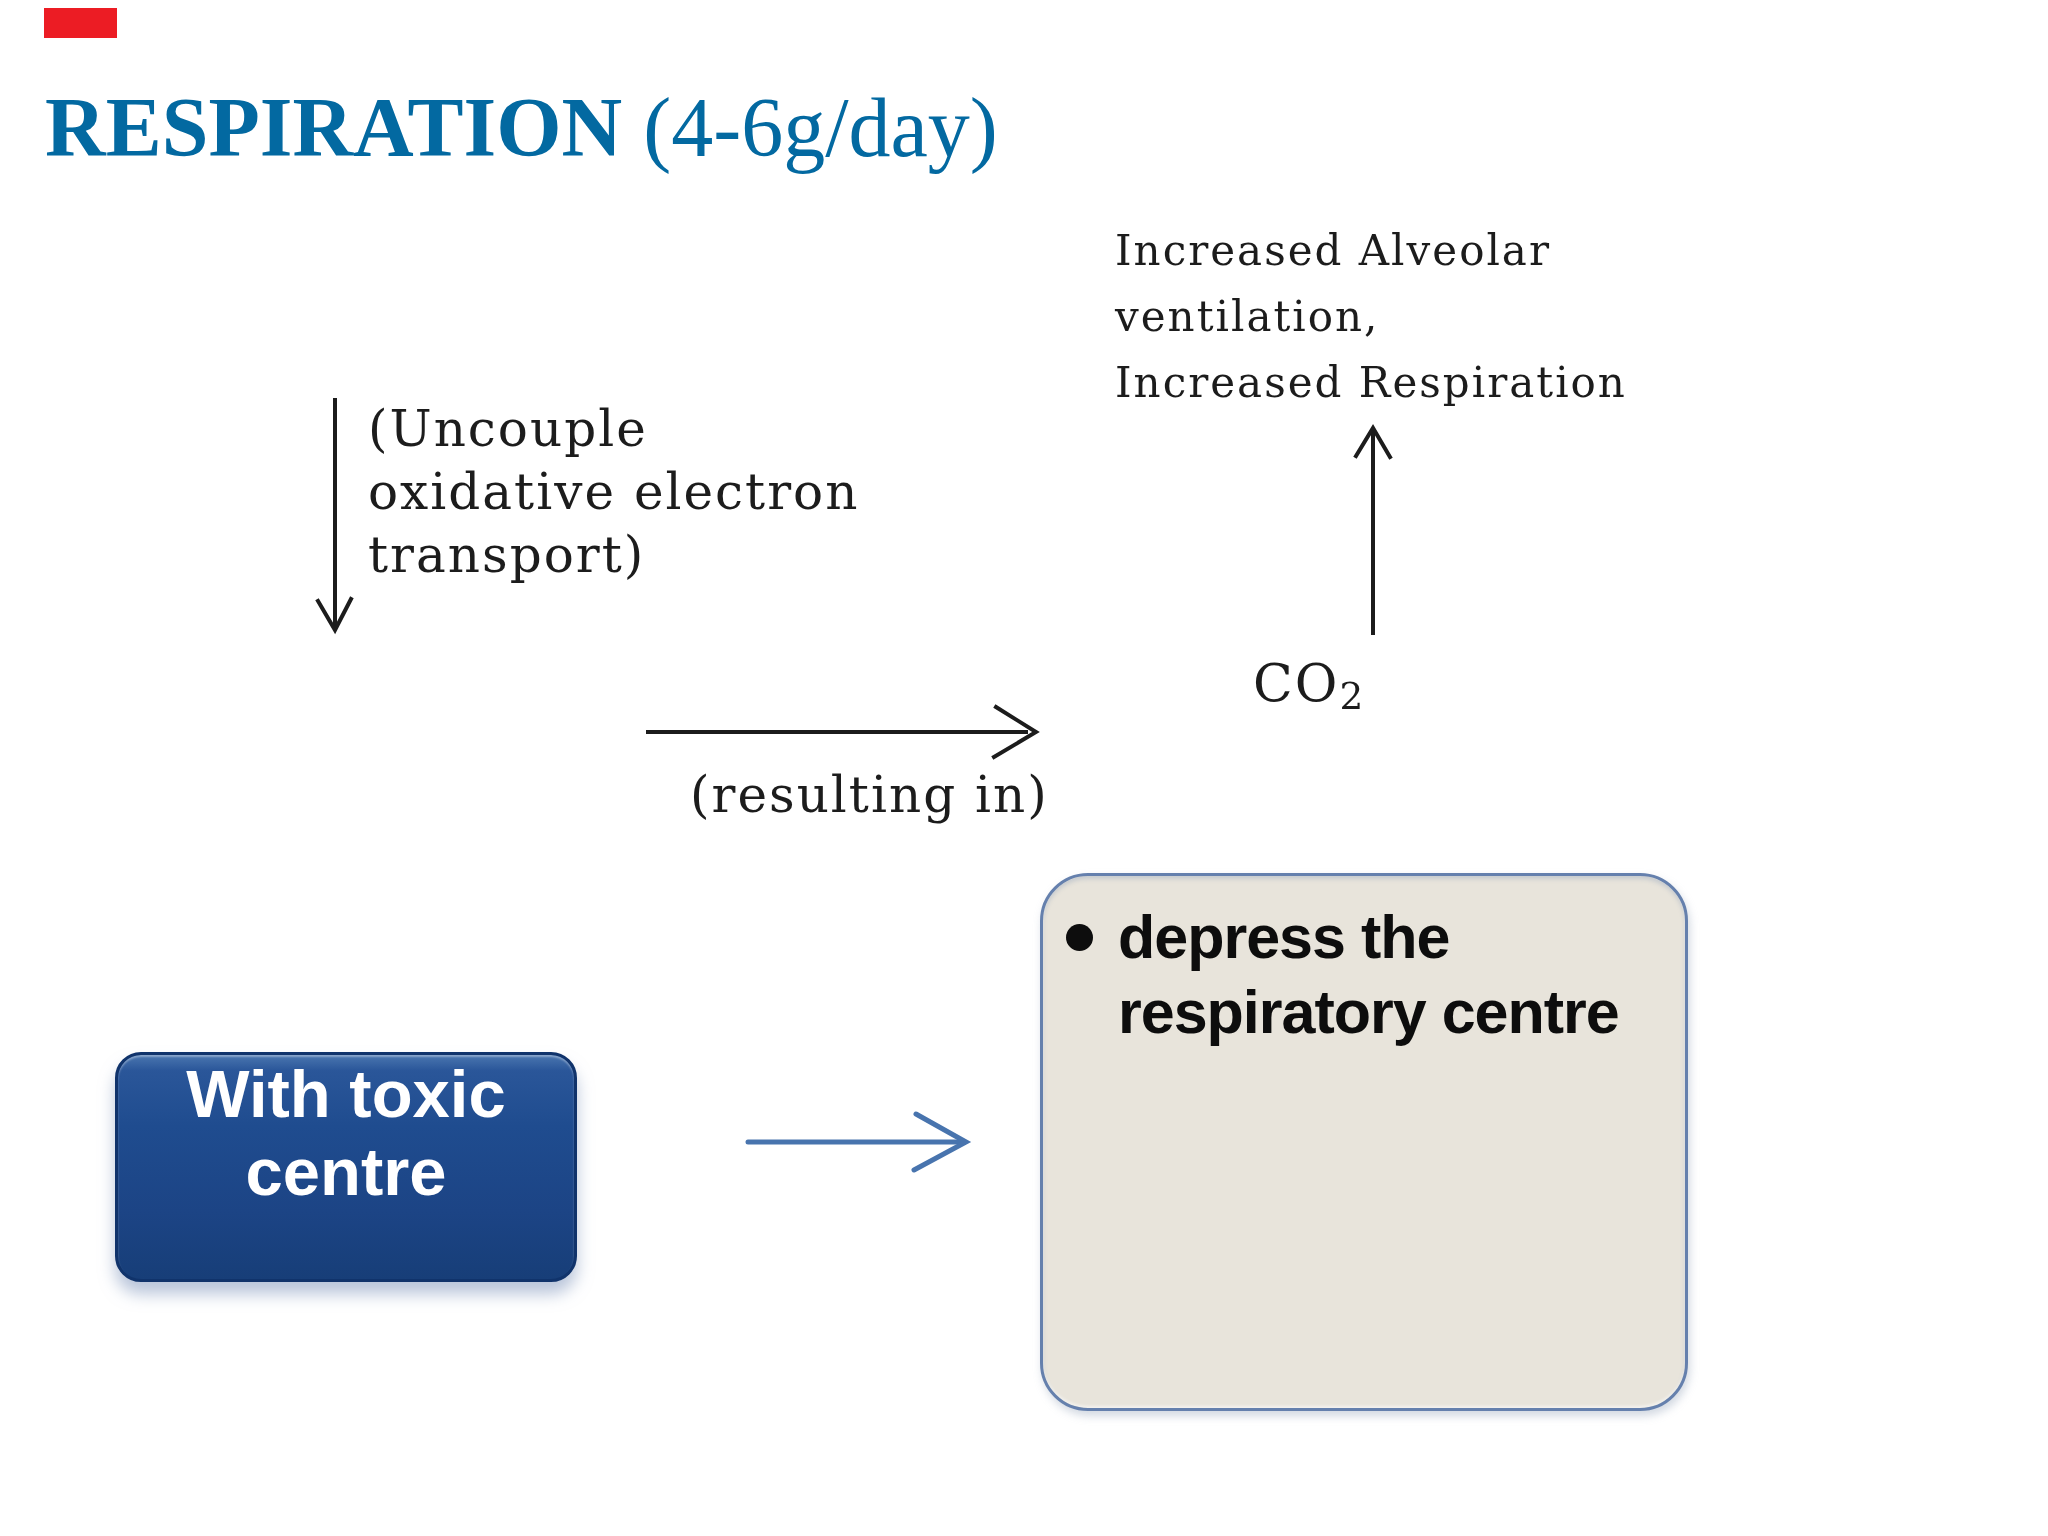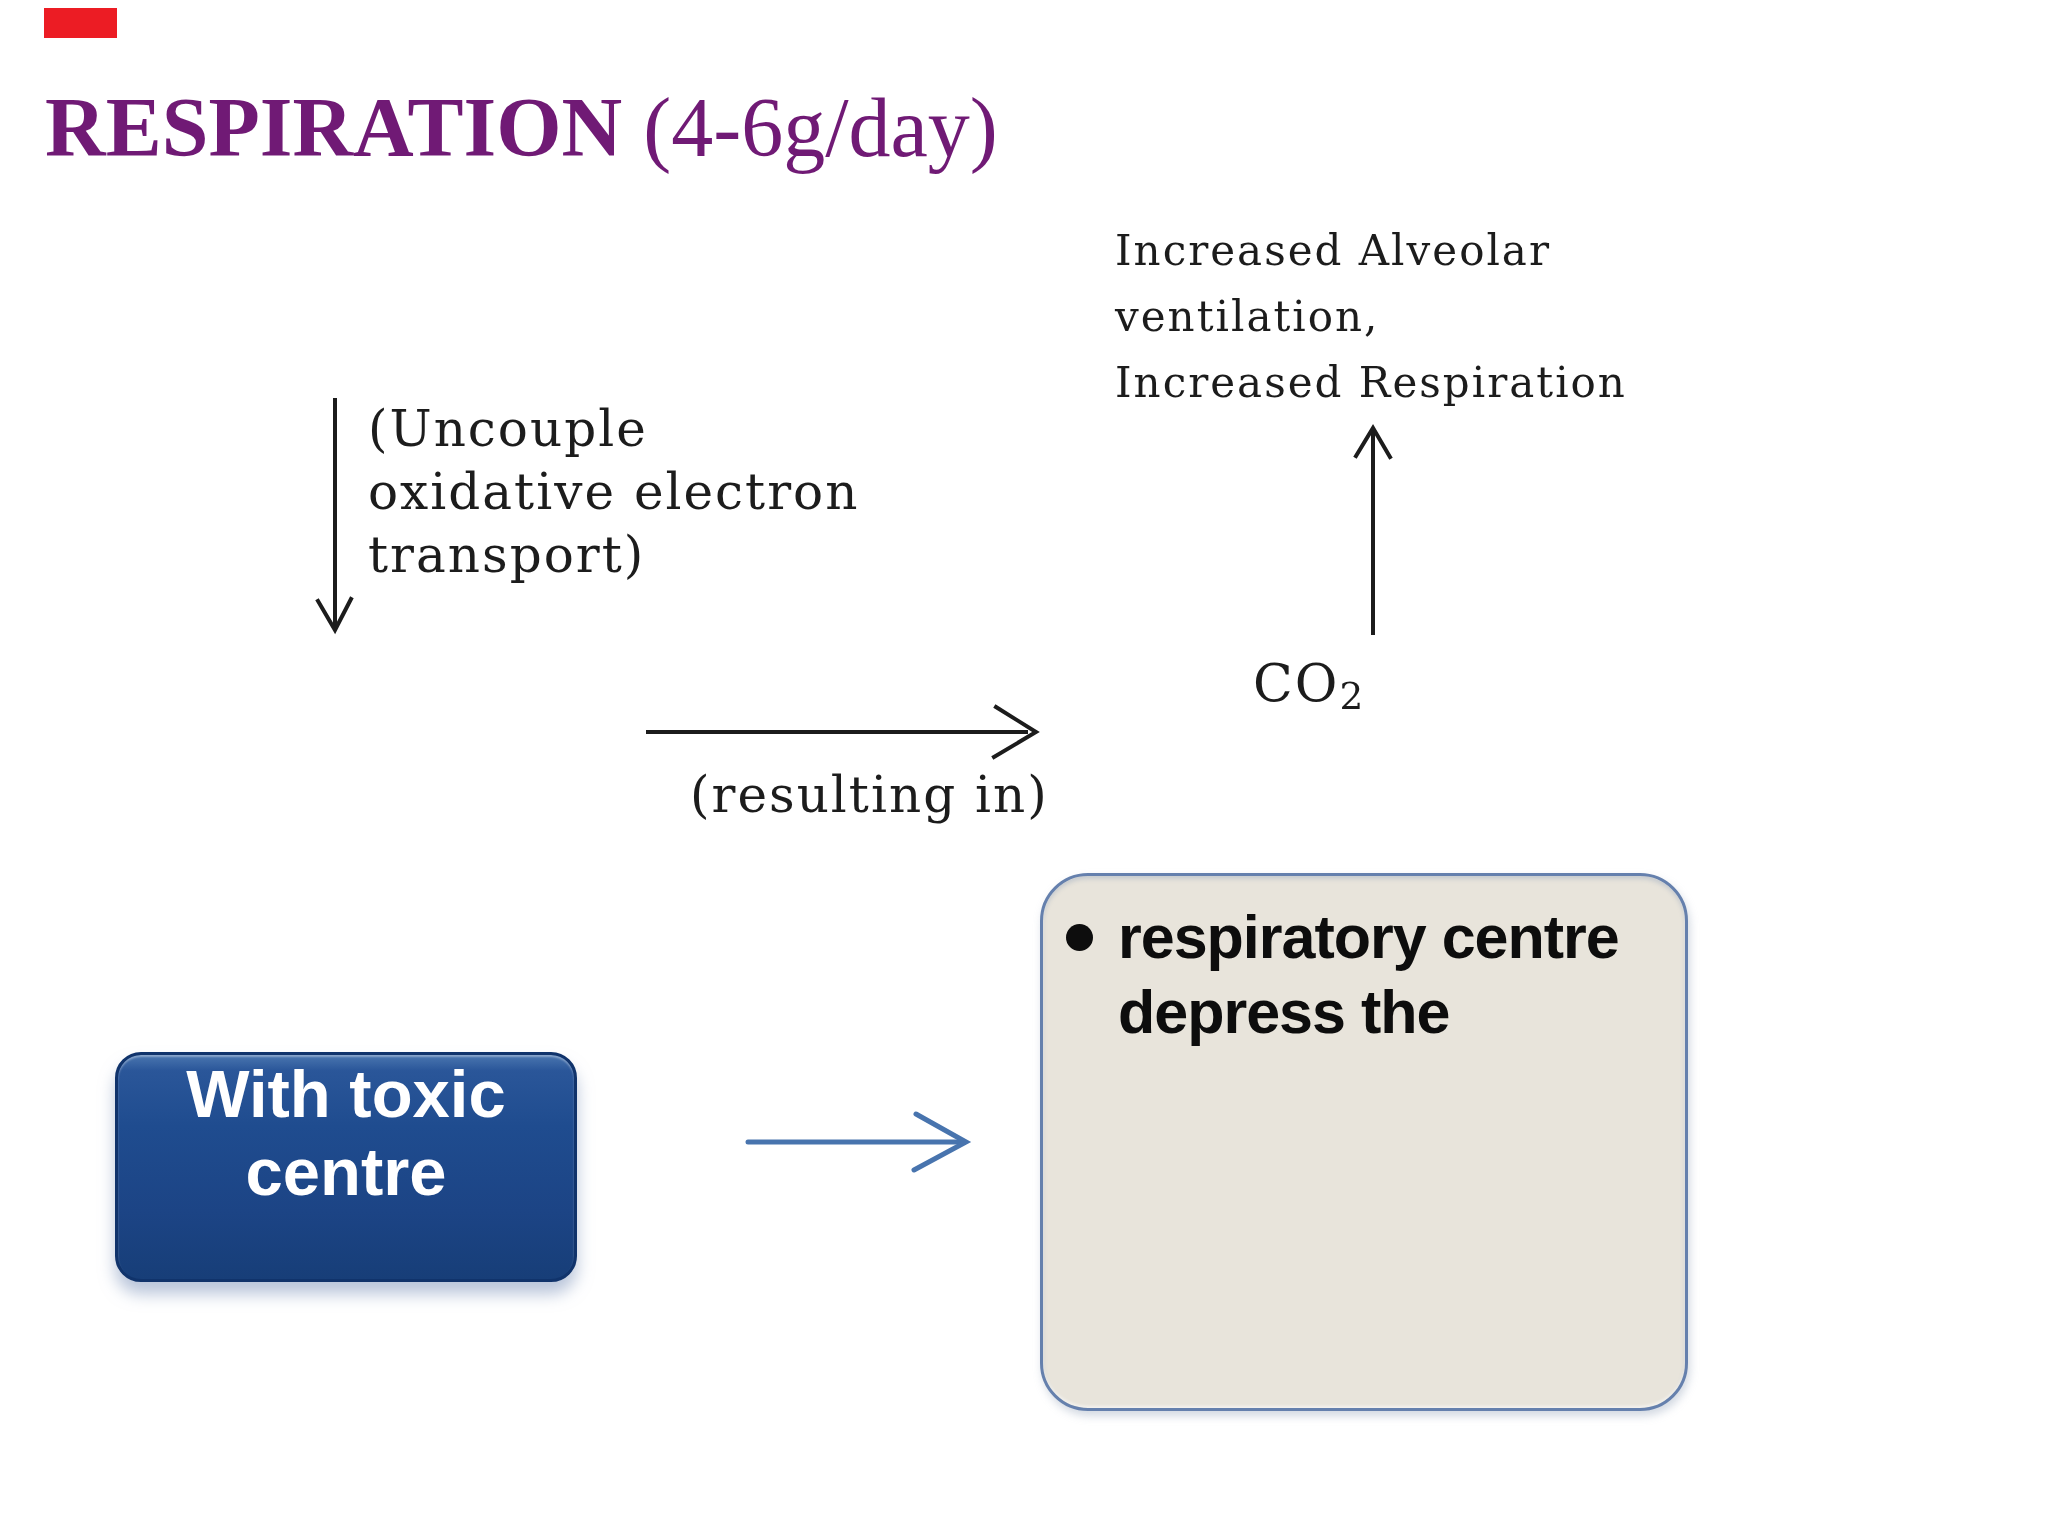--- a/index.html
+++ b/index.html
@@ -12,21 +12,21 @@
   }
   
   .red-marker{
     position:absolute;left:44px;top:8px;width:73px;height:30px;
     background:var(--marker-red,#ec1c24);
   }
   
   .title{
     position:absolute;left:45px;top:84px;
     font-family:"Liberation Serif", serif;
-    font-size:84px;line-height:1.05;color:#701a75;
+    font-size:84px;line-height:1.05;color:#0369a1;
     white-space:nowrap;
   }
   .title .t-main{font-weight:bold;}
   .title .t-suffix{font-weight:normal;}
   
   .flow-label{
     position:absolute;
     font-family:"DejaVu Serif", serif;
     font-size:52px;line-height:63px;
     letter-spacing:2px;
@@ -138,20 +138,20 @@
   <div class="toxic-box">
     <span class="line">With toxic</span>
     <span class="line">centre</span>
   </div>
 
   <div class="effects-box">
     <ul>
       <li>
         <span class="bullet-dot"></span>
         <span class="bullet-text">
+          <span class="line">depress the</span>
           <span class="line">respiratory centre</span>
-          <span class="line">depress the</span>
         </span>
       </li>
     </ul>
   </div>
 
 </div>
 
 </body></html>

